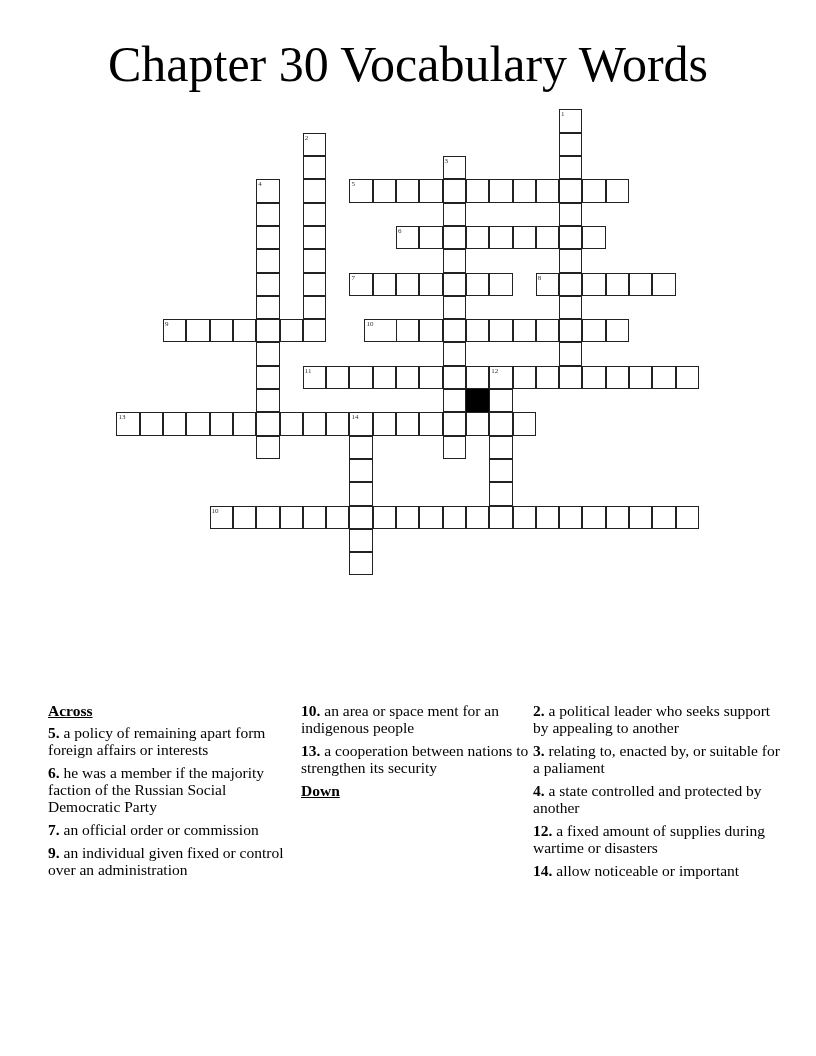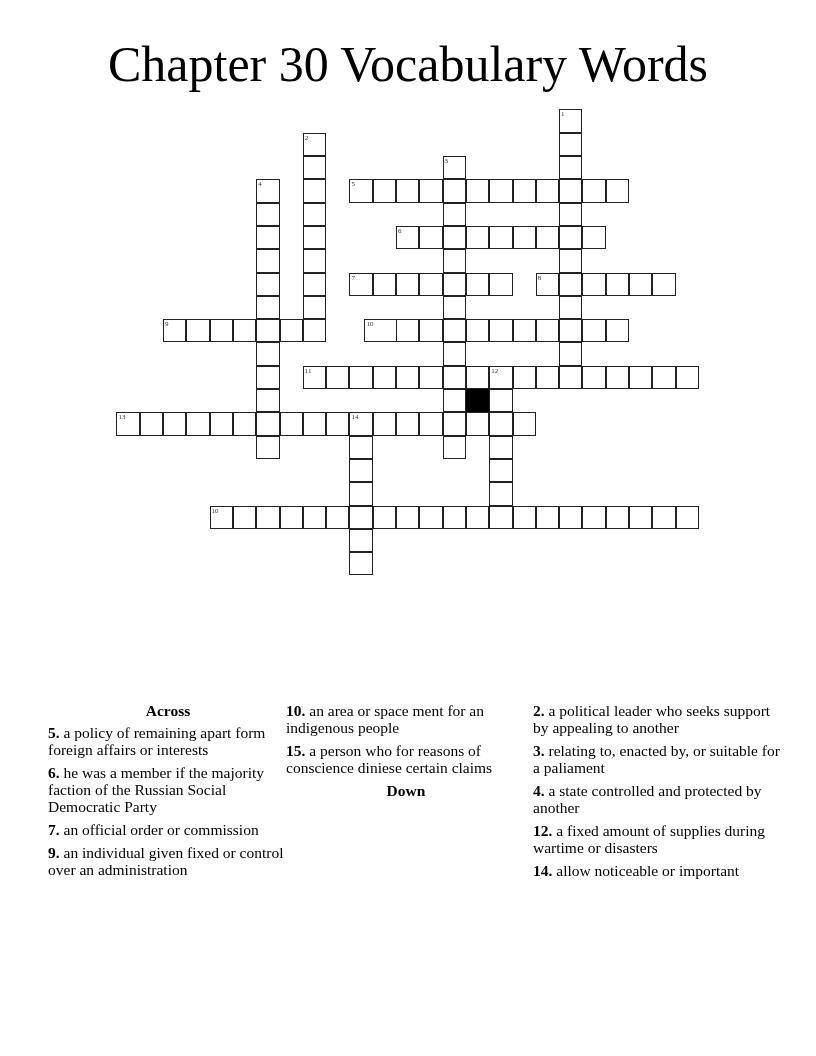--- a/index.html
+++ b/index.html
@@ -8,23 +8,23 @@
     .title { position: absolute; top: 34px; left: 0; width: 816px; text-align: center;
              font-size: 50px; line-height: 60px; font-weight: normal; }
     .grid { position: absolute; left: 117px; top: 110px; width: 600px; height: 480px; }
     .cell { position: absolute; width: 23.3px; height: 23.3px; box-sizing: border-box;
             border: 1.2px solid #222; background: #fff; margin-left: -0.6px; margin-top: -0.6px; }
     .cell.block { background: #000; border-color: #000; }
     .cell .num { position: absolute; left: 1px; top: 0px; font-size: 7px; line-height: 8px; color: #333; }
     .clues { position: absolute; top: 702px; left: 48px; width: 740px; }
     .col { position: absolute; top: 0; font-size: 15.5px; line-height: 17px; }
     .col1 { left: 0; width: 240px; }
-    .col2 { left: 238px; width: 240px; }
+    .col2 { left: 253px; width: 240px; }
     .col3 { left: 485px; width: 255px; }
-    .heading { font-weight: bold; margin-bottom: 5px; text-align: center; }
+    .heading { font-weight: bold; text-decoration: underline; margin-bottom: 5px; }
     .clue { margin-bottom: 6px; }
     .clue b { font-weight: bold; }
   </style>
 </head>
 <body>
 
 <div class="title">Chapter 30 Vocabulary Words</div>
 
 <div class="grid" id="grid">
     <div class="cell" style="left: 442.7px; top: 0px;">
@@ -212,21 +212,21 @@
 <div class="clues">
   <div class="col col1">
     <div class="heading">Across</div>
     <div class="clue"><b>5.</b> <span>a policy of remaining apart form foreign affairs or interests</span></div>
     <div class="clue"><b>6.</b> <span>he was a member if the majority faction of the Russian Social Democratic Party</span></div>
     <div class="clue"><b>7.</b> <span>an official order or commission</span></div>
     <div class="clue"><b>9.</b> <span>an individual given fixed or control over an administration</span></div>
   </div>
   <div class="col col2">
     <div class="clue"><b>10.</b> <span>an area or space ment for an indigenous people</span></div>
-    <div class="clue"><b>15.</b> <span>a person who for reasons of conscience diniese certain claims</span></div>
+    <div class="clue"><b>13.</b> <span>a cooperation between nations to strengthen its security</span></div>
     <div class="heading">Down</div>
   </div>
   <div class="col col3">
     <div class="clue"><b>2.</b> <span>a political leader who seeks support by appealing to another</span></div>
     <div class="clue"><b>3.</b> <span>relating to, enacted by, or suitable for a paliament</span></div>
     <div class="clue"><b>4.</b> <span>a state controlled and protected by another</span></div>
     <div class="clue"><b>12.</b> <span>a fixed amount of supplies during wartime or disasters</span></div>
     <div class="clue"><b>14.</b> <span>allow noticeable or important</span></div>
   </div>
 </div>

